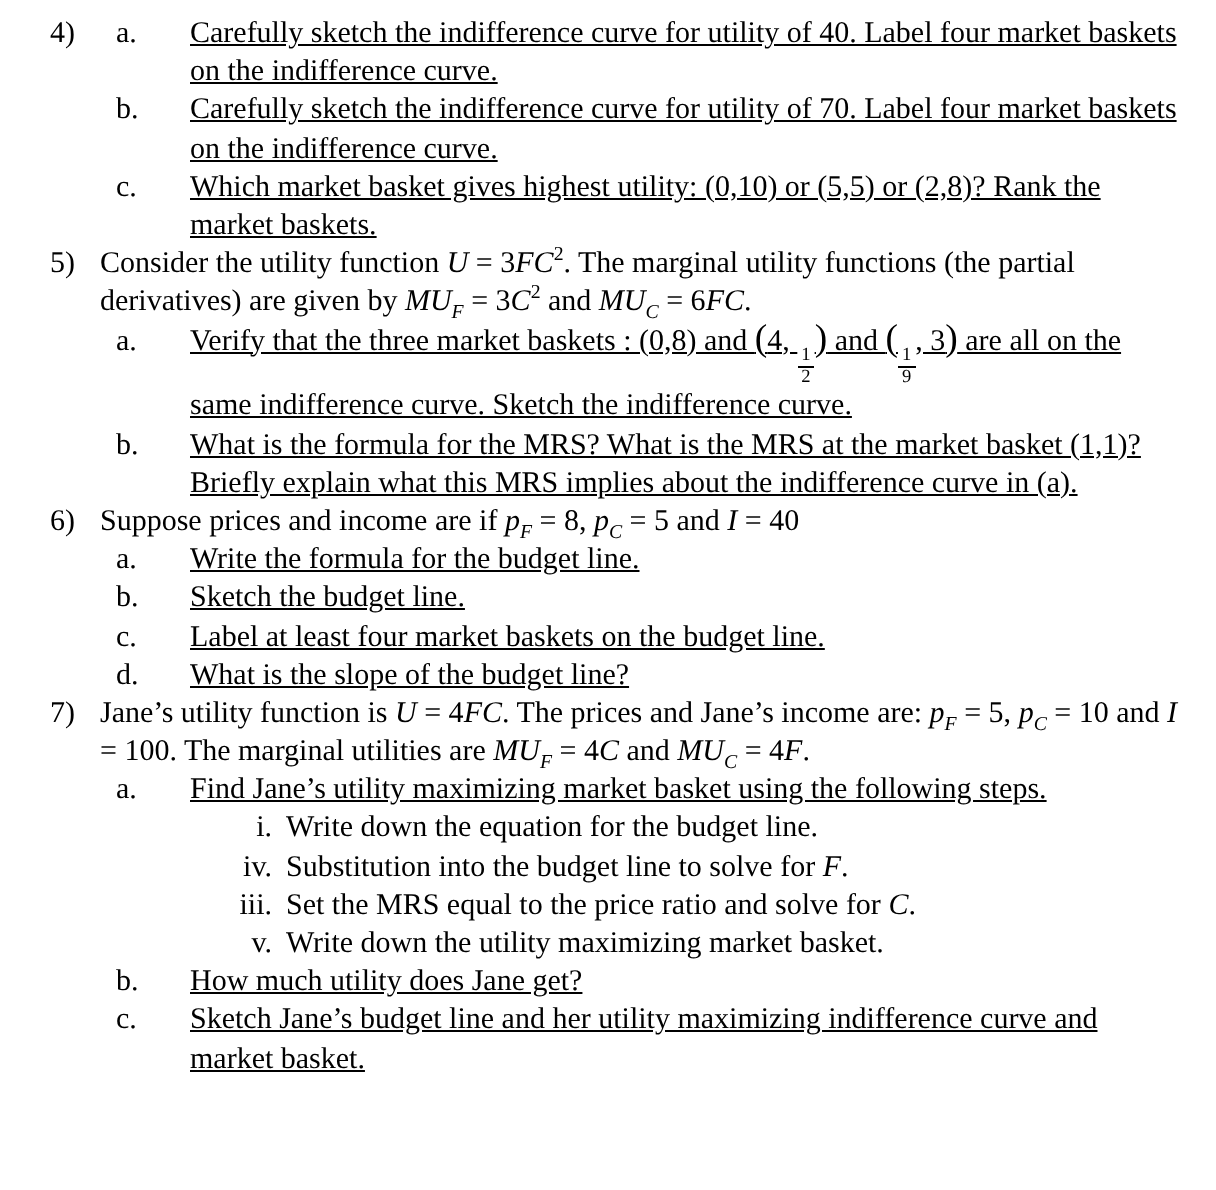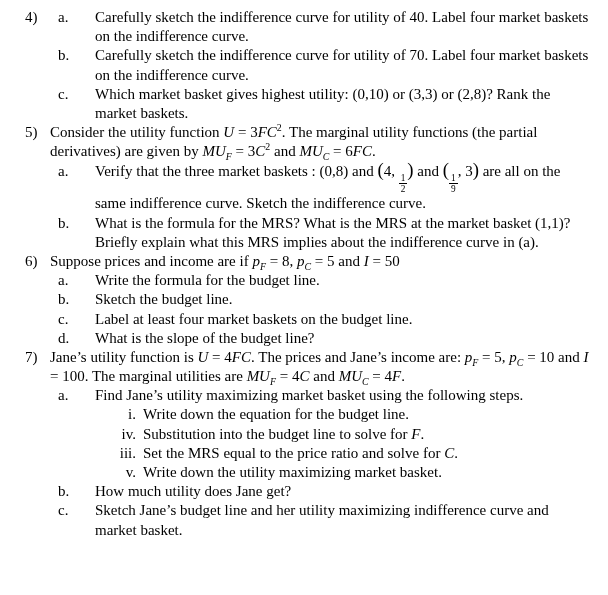--- a/index.html
+++ b/index.html
@@ -11,21 +11,21 @@
     font-family: "Liberation Serif", "DejaVu Serif", serif;
     font-size: 15px;
     line-height: 1.28;
     color: #000000;
   }
   .problem { display: flex; }
   .pnum { flex: 0 0 25px; }
   .pbody { flex: 1; min-width: 0; }
   .item { display: flex; }
   .ilabel { flex: 0 0 45px; padding-left: 8px; box-sizing: border-box; }
-  .itext { flex: 1; min-width: 0; }
+  .itext { flex: 1; min-width: 0; text-decoration: underline; }
   .itext-block { flex: 1; min-width: 0; }
   .ritem { display: flex; }
   .rlabel { flex: 0 0 48px; text-align: right; padding-right: 7px; box-sizing: border-box; }
   .rtext { flex: 1; min-width: 0; }
   .i { font-style: italic; }
   .sup { font-size: 0.66em; vertical-align: super; line-height: 0; }
   .isub { font-style: italic; font-size: 0.66em; vertical-align: sub; line-height: 0; }
   .big { font-size: 1.25em; line-height: 0; }
   .frac { display: inline-flex; flex-direction: column; vertical-align: -0.55em; text-align: center; font-size: 0.62em; line-height: 1.12; }
   .frac .num { border-bottom: 1px solid #000; padding: 0 2px; }
@@ -42,21 +42,21 @@
       <div class="item">
         <div class="ilabel">a.</div>
         <div class="itext"><span>Carefully sketch the indifference curve for utility of 40.  Label four market baskets on the indifference curve.</span></div>
       </div>
       <div class="item">
         <div class="ilabel">b.</div>
         <div class="itext"><span>Carefully sketch the indifference curve for utility of 70.  Label four market baskets on the indifference curve.</span></div>
       </div>
       <div class="item">
         <div class="ilabel">c.</div>
-        <div class="itext"><span>Which market basket gives highest utility: (0,10) or (3,3) or (2,8)?  Rank the market baskets.</span></div>
+        <div class="itext"><span>Which market basket gives highest utility: (0,10) or (5,5) or (2,8)?  Rank the market baskets.</span></div>
       </div>
     </div>
   </div>
 
   <div class="problem">
     <div class="pnum">5)</div>
     <div class="pbody">
       <div class="intro"><span>Consider the utility function </span><span class="i">U</span><span> = 3</span><span class="i">FC</span><span class="sup">2</span><span>.  The marginal utility functions (the partial derivatives) are given by </span><span class="i">MU</span><span class="isub">F</span><span> = 3</span><span class="i">C</span><span class="sup">2</span><span> and </span><span class="i">MU</span><span class="isub">C</span><span> = 6</span><span class="i">FC</span><span>.</span></div>
       <div class="item">
         <div class="ilabel">a.</div>
@@ -71,21 +71,21 @@
       <div class="item">
         <div class="ilabel">b.</div>
         <div class="itext"><span>What is the formula for the MRS?  What is the MRS at the market basket (1,1)?  Briefly explain what this MRS implies about the indifference curve in (a).</span></div>
       </div>
     </div>
   </div>
 
   <div class="problem">
     <div class="pnum">6)</div>
     <div class="pbody">
-      <div class="intro"><span>Suppose prices and income are if </span><span class="i">p</span><span class="isub">F</span><span> = 8, </span><span class="i">p</span><span class="isub">C</span><span> = 5 and </span><span class="i">I</span><span> = 50</span></div>
+      <div class="intro"><span>Suppose prices and income are if </span><span class="i">p</span><span class="isub">F</span><span> = 8, </span><span class="i">p</span><span class="isub">C</span><span> = 5 and </span><span class="i">I</span><span> = 40</span></div>
       <div class="item">
         <div class="ilabel">a.</div>
         <div class="itext"><span>Write the formula for the budget line.</span></div>
       </div>
       <div class="item">
         <div class="ilabel">b.</div>
         <div class="itext"><span>Sketch the budget line.</span></div>
       </div>
       <div class="item">
         <div class="ilabel">c.</div>

